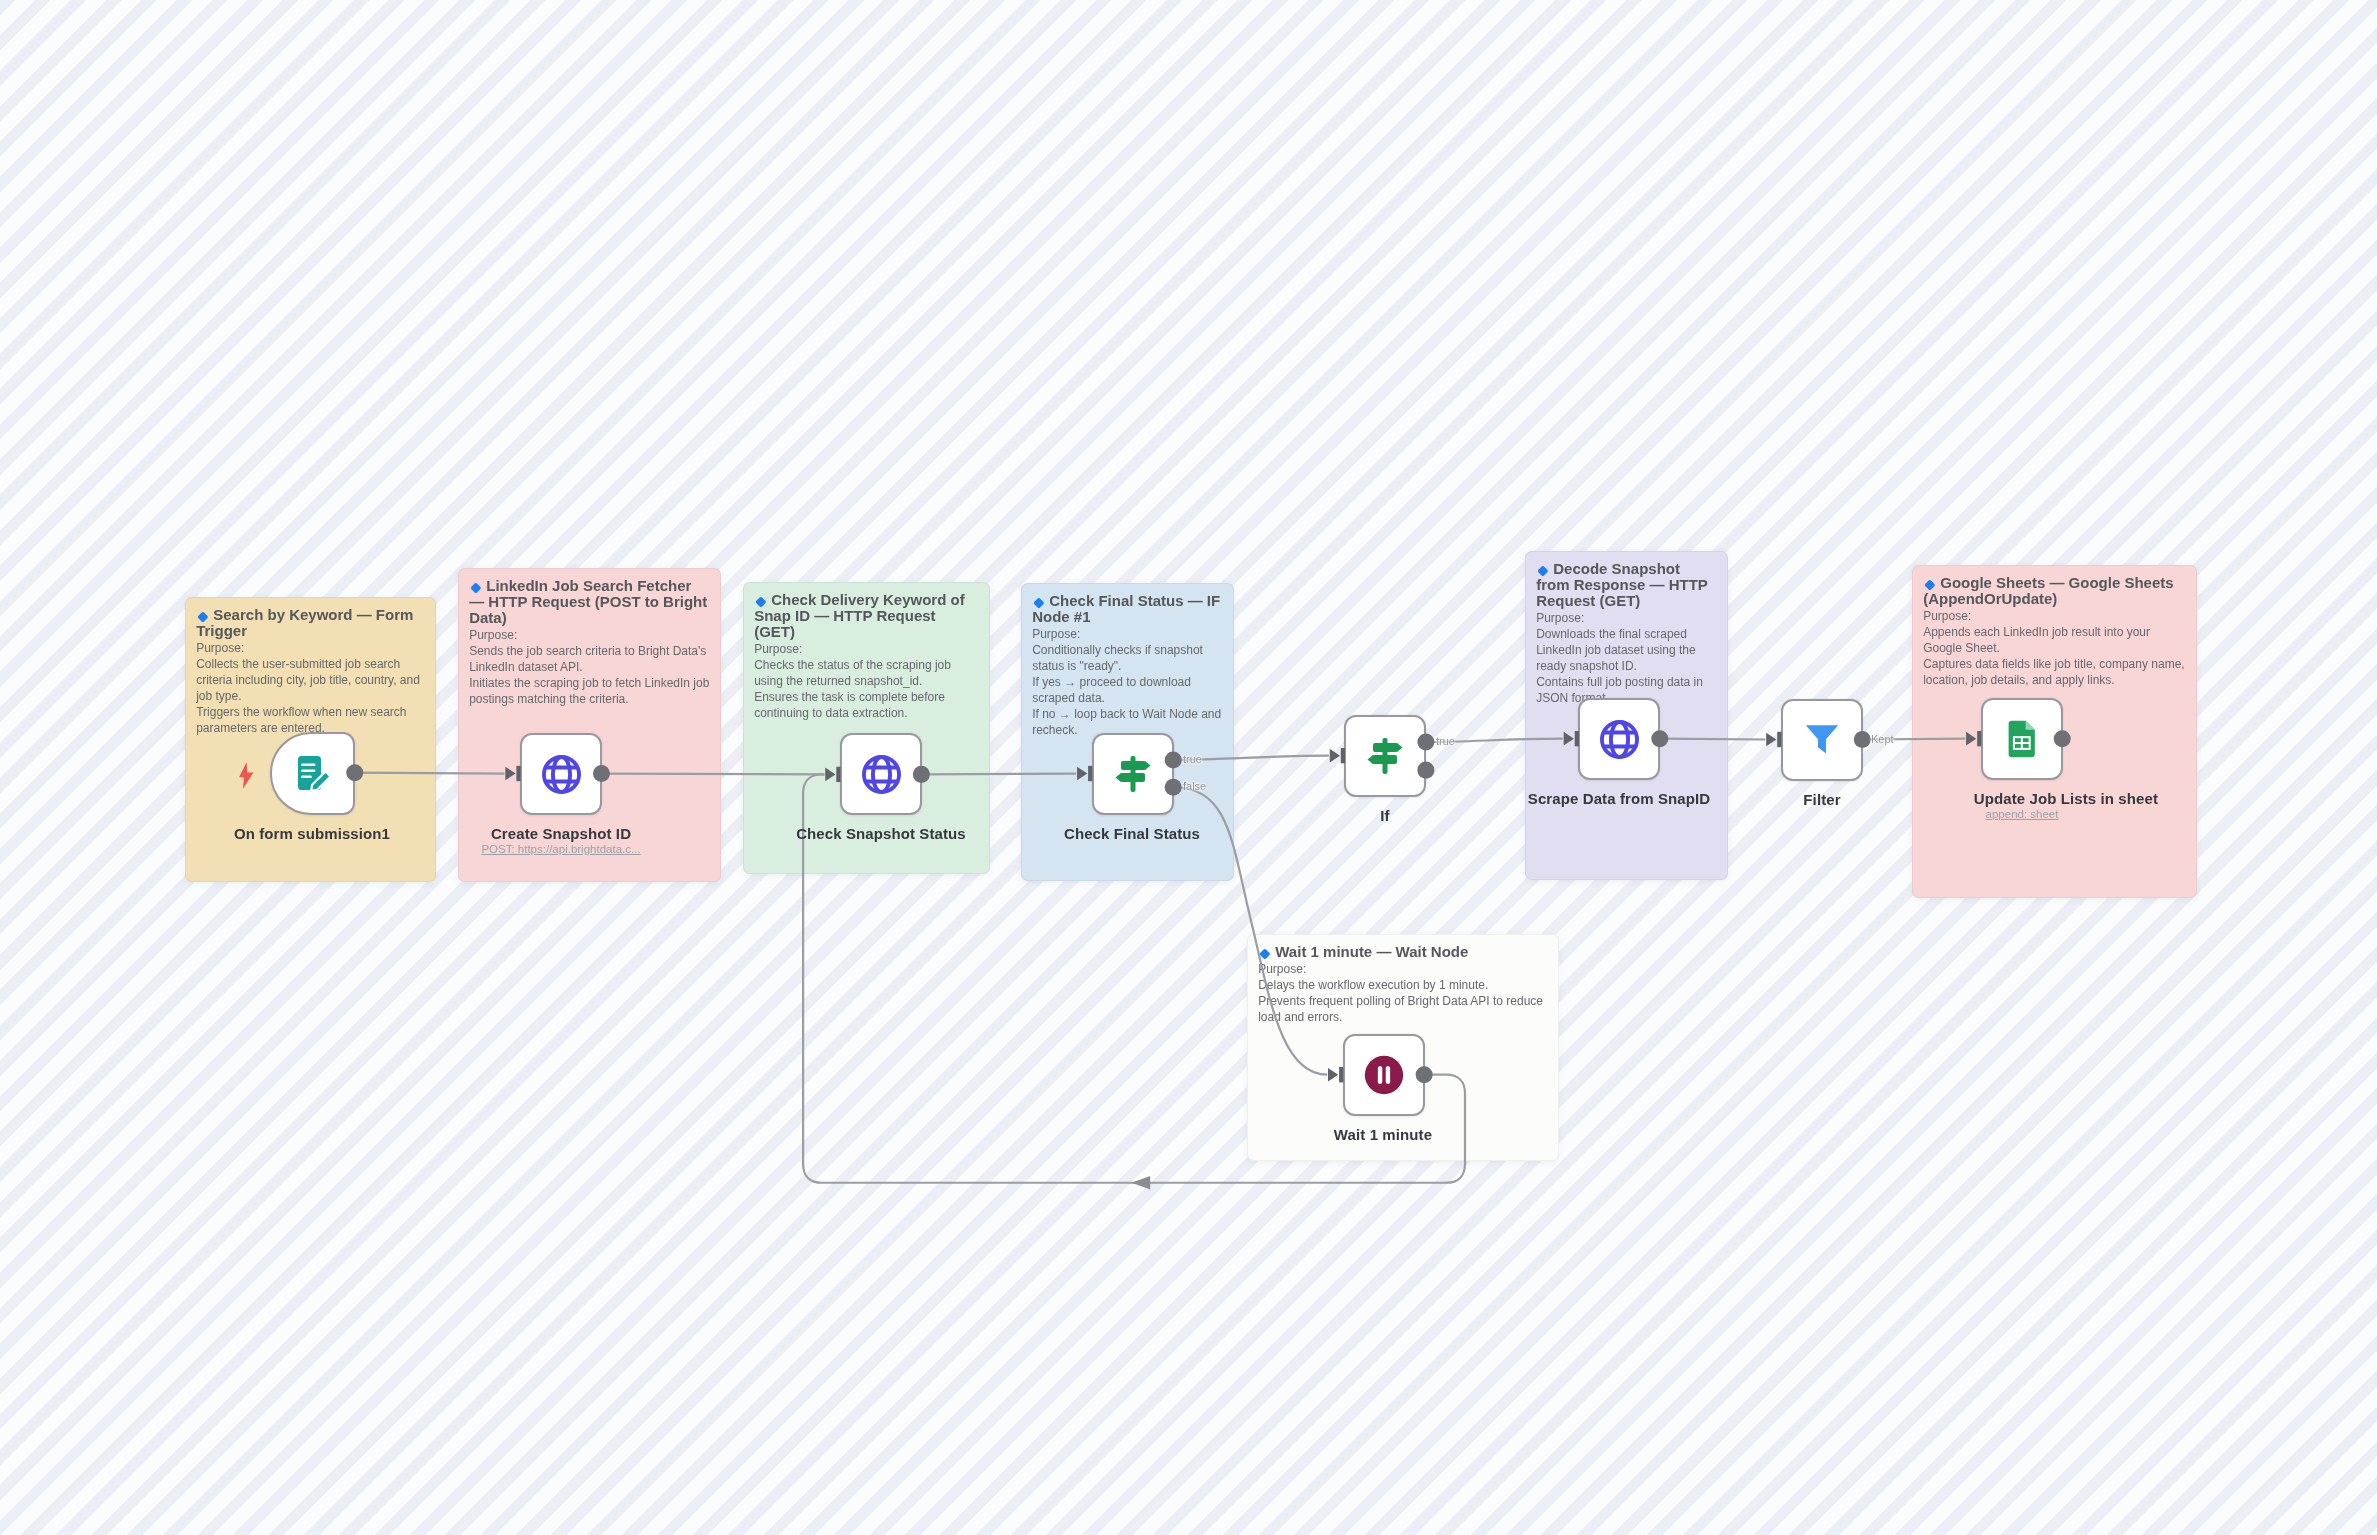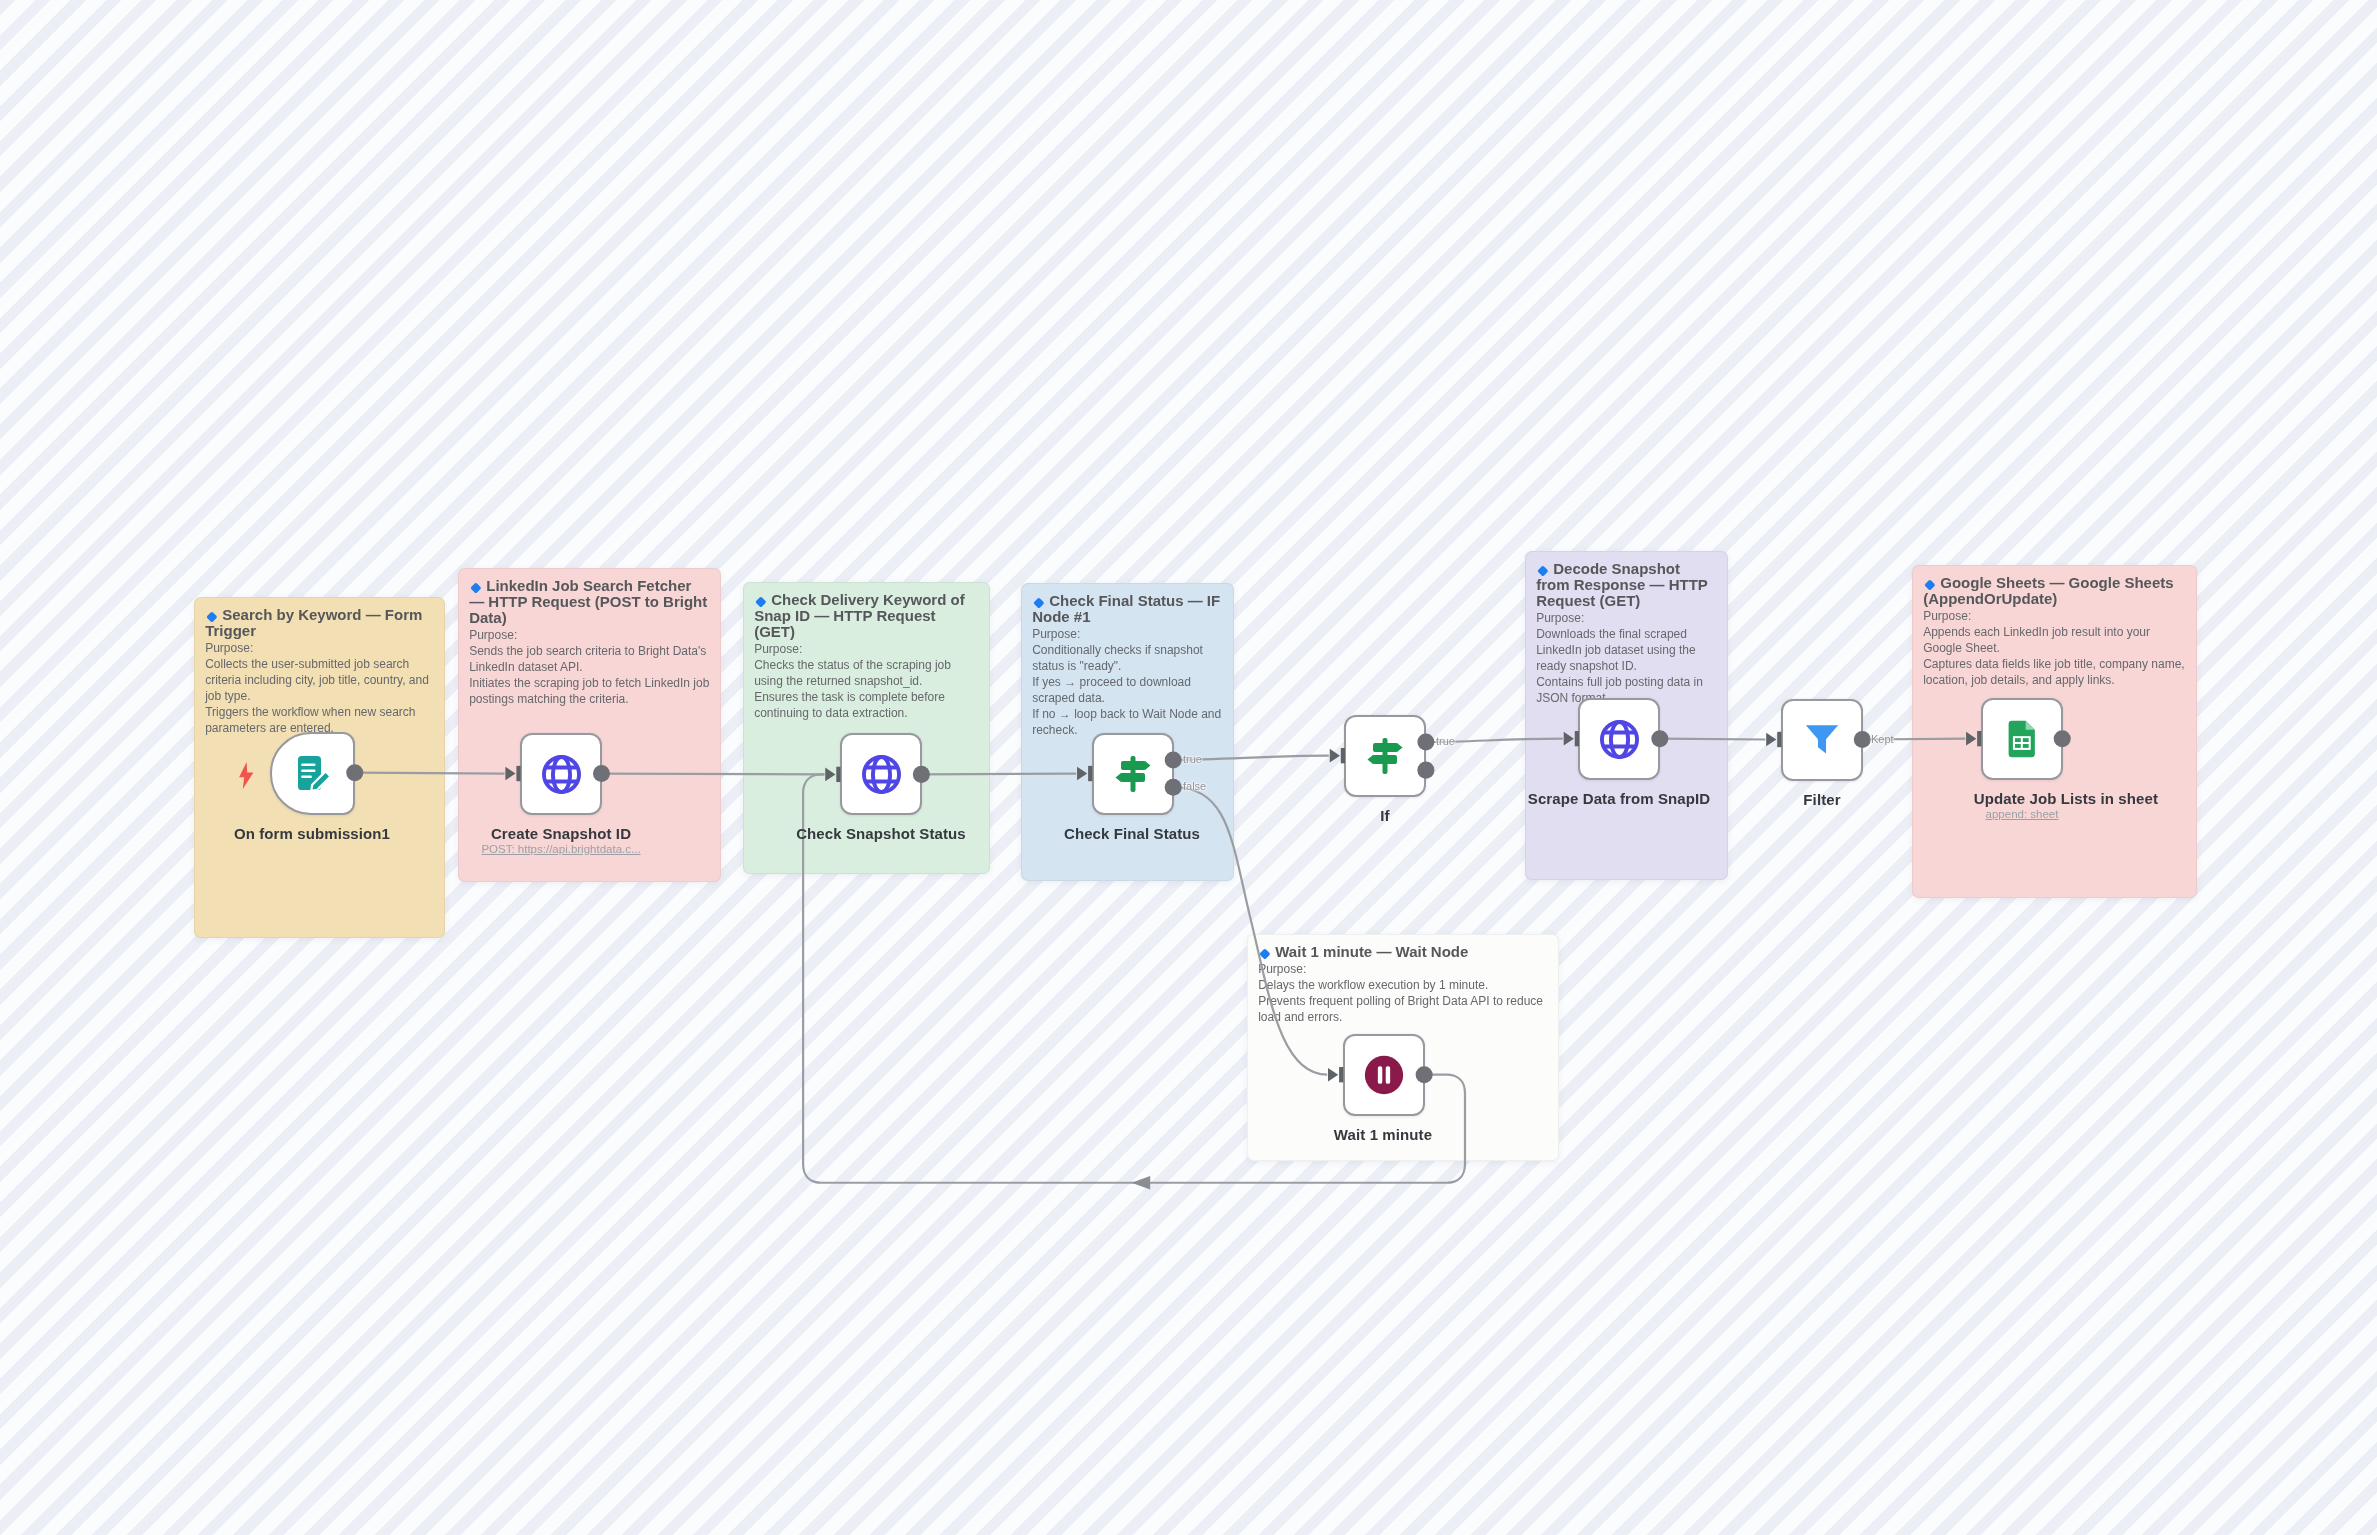--- a/index.html
+++ b/index.html
@@ -60,21 +60,21 @@
     position:absolute;font-size:11px;color:#8f9398;z-index:5;
     text-shadow:0 0 2.6px #fff,0 0 2.6px #fff,0 0 2.6px #fff;
   }
   .bolt{position:absolute;z-index:3;}
 </style>
 </head>
 <body>
 
 <div class="canvas">
 
-  <div class="sticky" style="left: 194px; top: 597px; width: 251px; height: 341px; background: rgb(242, 223, 179);">
+  <div class="sticky" style="left: 185px; top: 597px; width: 251px; height: 285px; background: rgb(242, 223, 179);">
     <div class="sticky-title"><span class="diamond"></span><span>Search by Keyword — Form Trigger</span></div>
     <div class="sticky-body">Purpose:
 Collects the user-submitted job search criteria including city, job title, country, and job type.
 Triggers the workflow when new search parameters are entered.</div>
   </div>
 
   <div class="sticky" style="left: 458px; top: 568px; width: 263px; height: 314px; background: rgb(248, 214, 214);">
     <div class="sticky-title"><span class="diamond"></span><span>LinkedIn Job Search Fetcher — HTTP Request (POST to Bright Data)</span></div>
     <div class="sticky-body">Purpose:
 Sends the job search criteria to Bright Data's LinkedIn dataset API.

